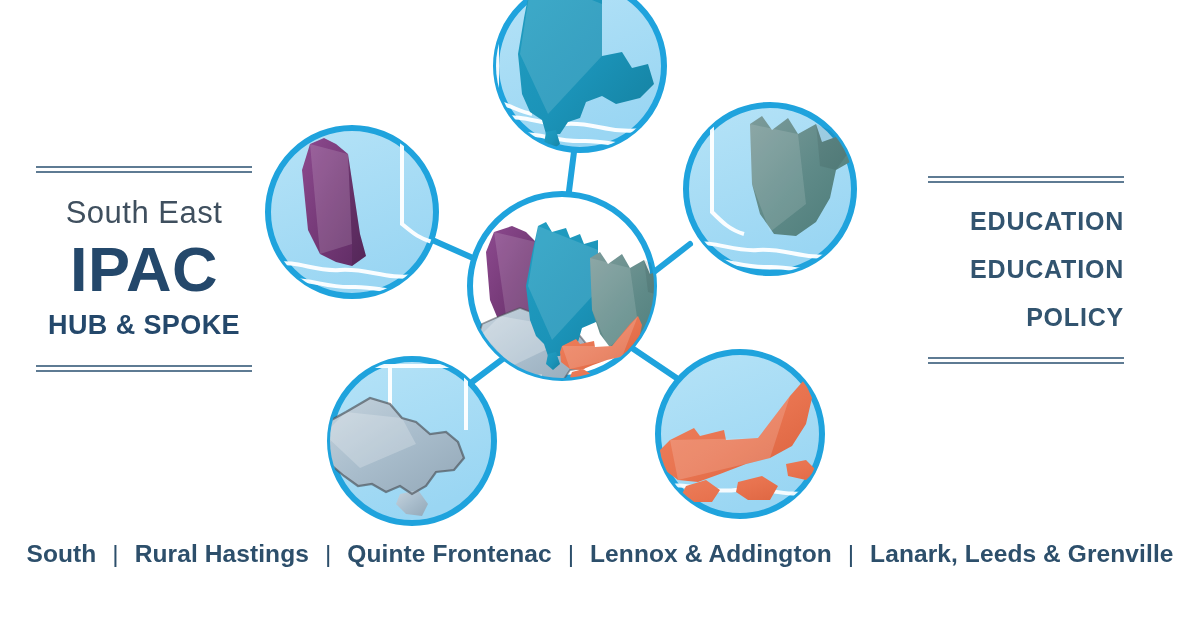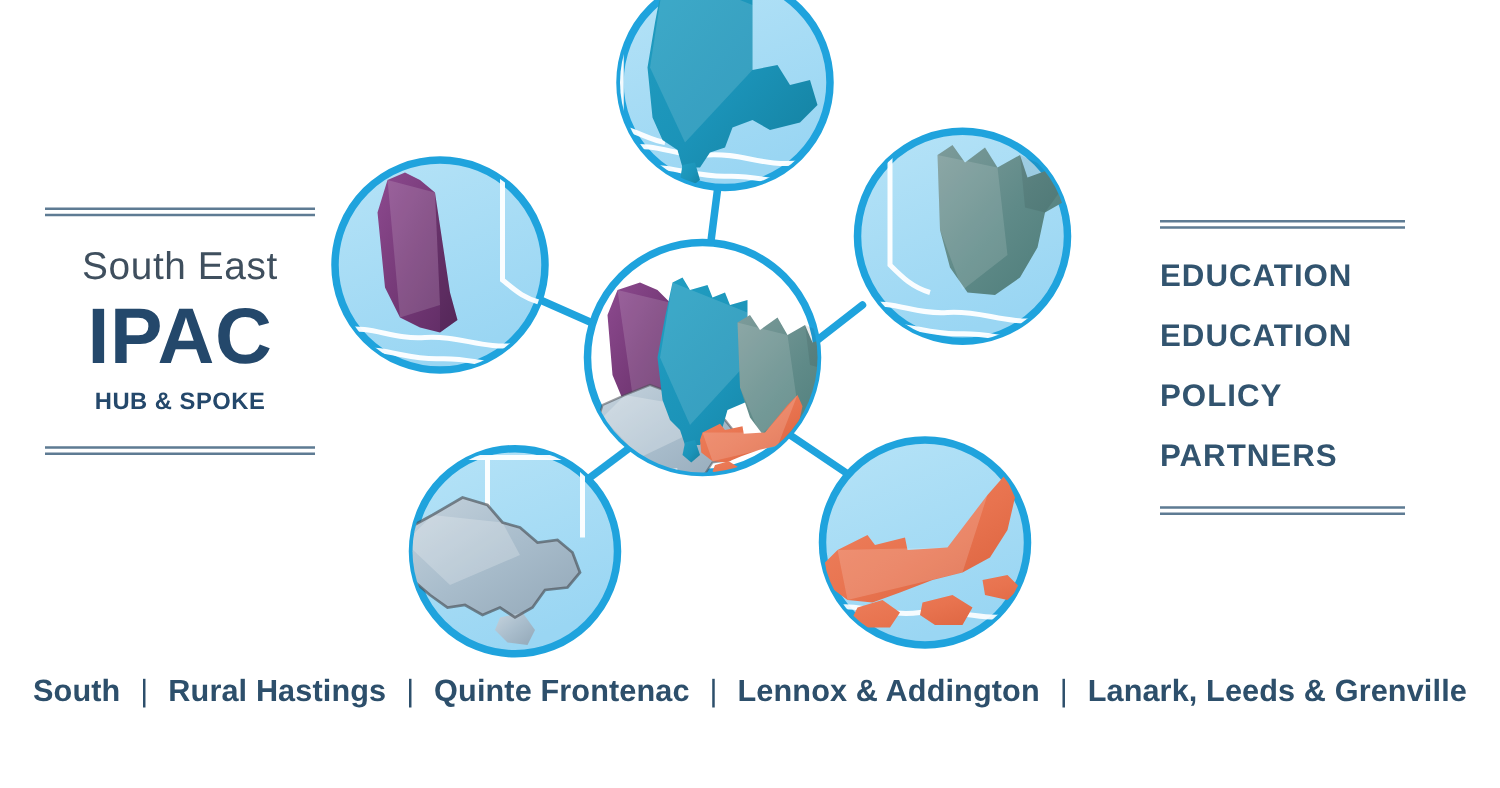--- a/index.html
+++ b/index.html
@@ -53,36 +53,36 @@
   }
   .brand-line2 {
     font-size: 63px;
     color: #24486b;
     font-weight: 700;
     letter-spacing: 0.5px;
     line-height: 1.05;
     margin-top: 8px;
   }
   .brand-line3 {
-    font-size: 19px;
+    font-size: 27px;
     color: #24486b;
     font-weight: 700;
     letter-spacing: 0.4px;
     margin-top: 10px;
     margin-bottom: 26px;
     line-height: 1;
   }
 
   
   .pillars-block {
     position: absolute;
     left: 928px;
     top: 176px;
     width: 196px;
-    text-align: left;
+    text-align: right;
   }
   .pillar {
     font-size: 25px;
     color: #32546f;
     font-weight: 700;
     letter-spacing: 0.8px;
     line-height: 48px;
   }
   .pillars-inner { padding: 16px 0 16px 0; }
 
@@ -127,21 +127,20 @@
     <div class="brand-line3">HUB &amp; SPOKE</div>
     <div class="rule"></div>
   </div>
 
   <div class="pillars-block">
     <div class="rule"></div>
     <div class="pillars-inner">
       <div class="pillar">EDUCATION</div>
       <div class="pillar">EDUCATION</div>
       <div class="pillar">POLICY</div>
-      <div class="pillar">PARTNERS</div>
     </div>
     <div class="rule"></div>
   </div>
 
   <div class="diagram">
     <svg width="660" height="545" viewBox="0 0 660 545" xmlns="http://www.w3.org/2000/svg">
       <defs>
 
         <linearGradient id="gPurple" x1="0" y1="0" x2="1" y2="1">
           <stop offset="0%" stop-color="#8d4a8f"></stop>

